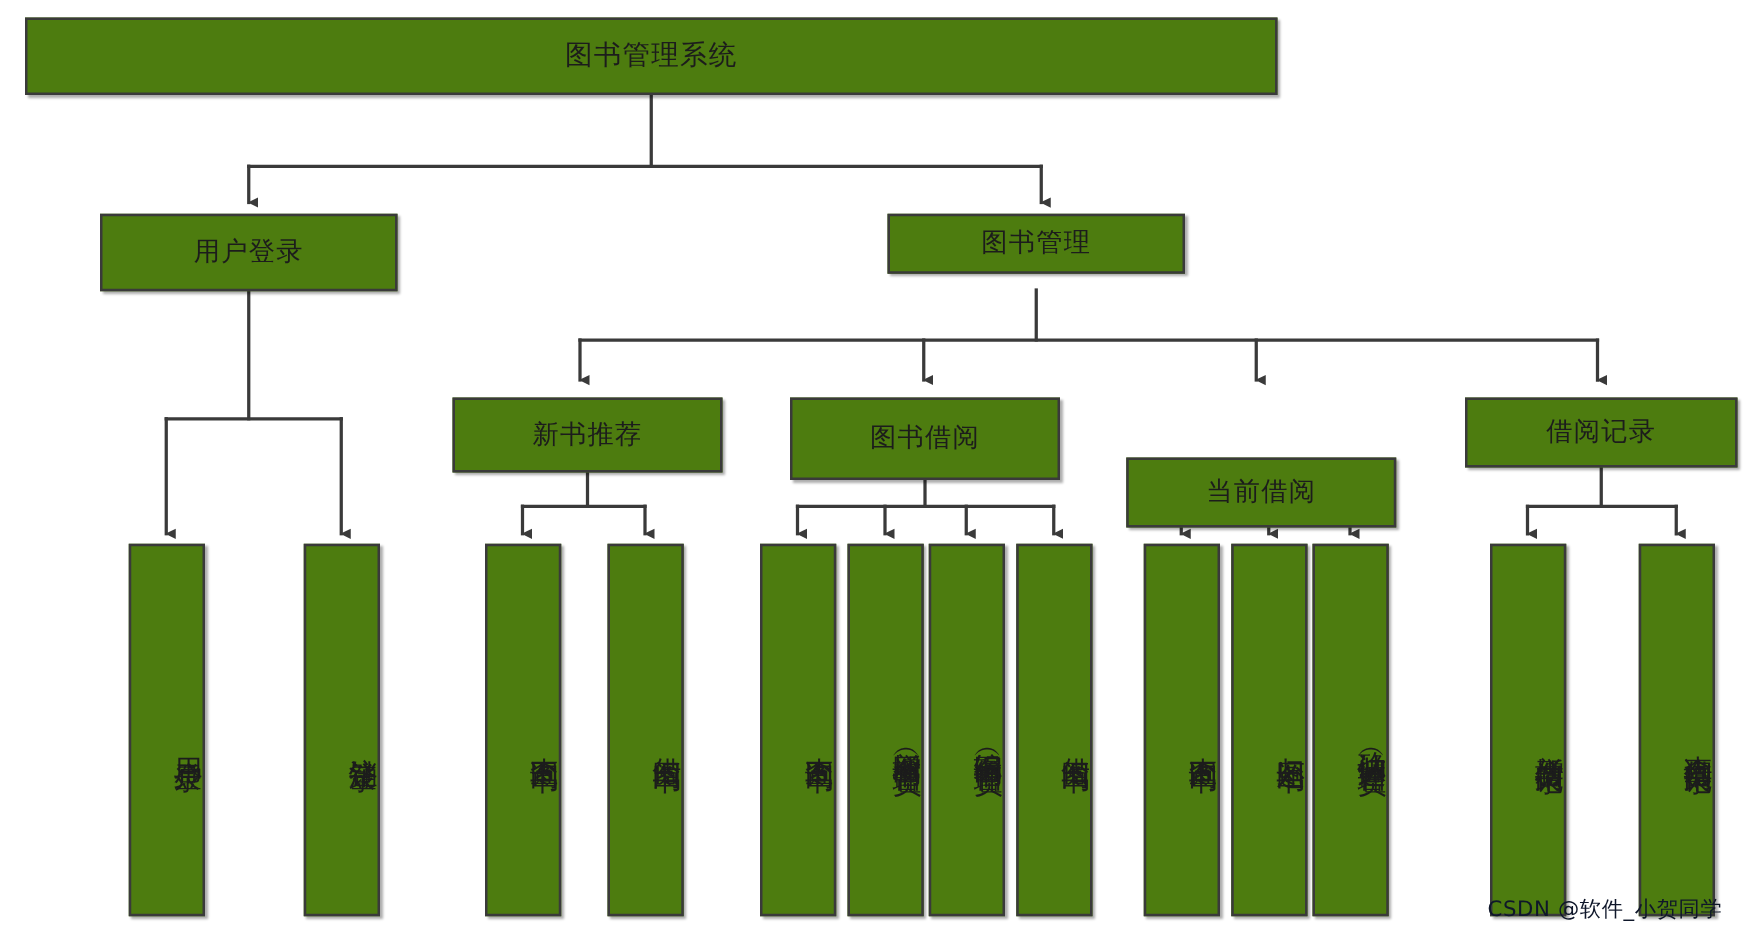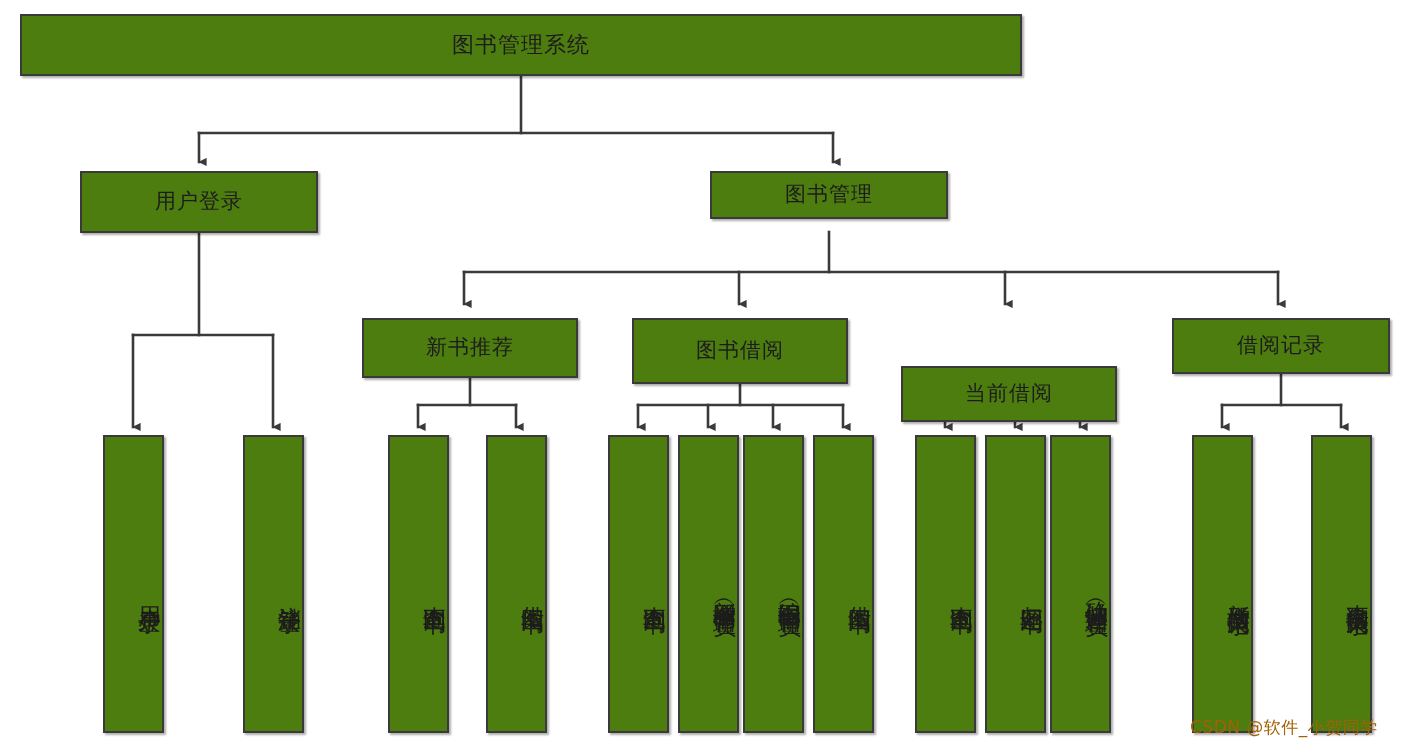--- a/index.html
+++ b/index.html
@@ -58,21 +58,21 @@
   .node.vert > span {
     writing-mode: vertical-rl;
     text-orientation: upright;
     display: block;
   }
   .watermark {
     position: absolute;
     left: 1190px;
     top: 716px;
     font-size: 17px;
-    color: #a16207;
+    color: #0f172a;
     letter-spacing: 0.5px;
     white-space: nowrap;
   }
 </style>
 </head>
 <body>
 
 <div id="diagram-root">
 
   <svg class="connectors" viewBox="0 0 1405 747" xmlns="http://www.w3.org/2000/svg">

